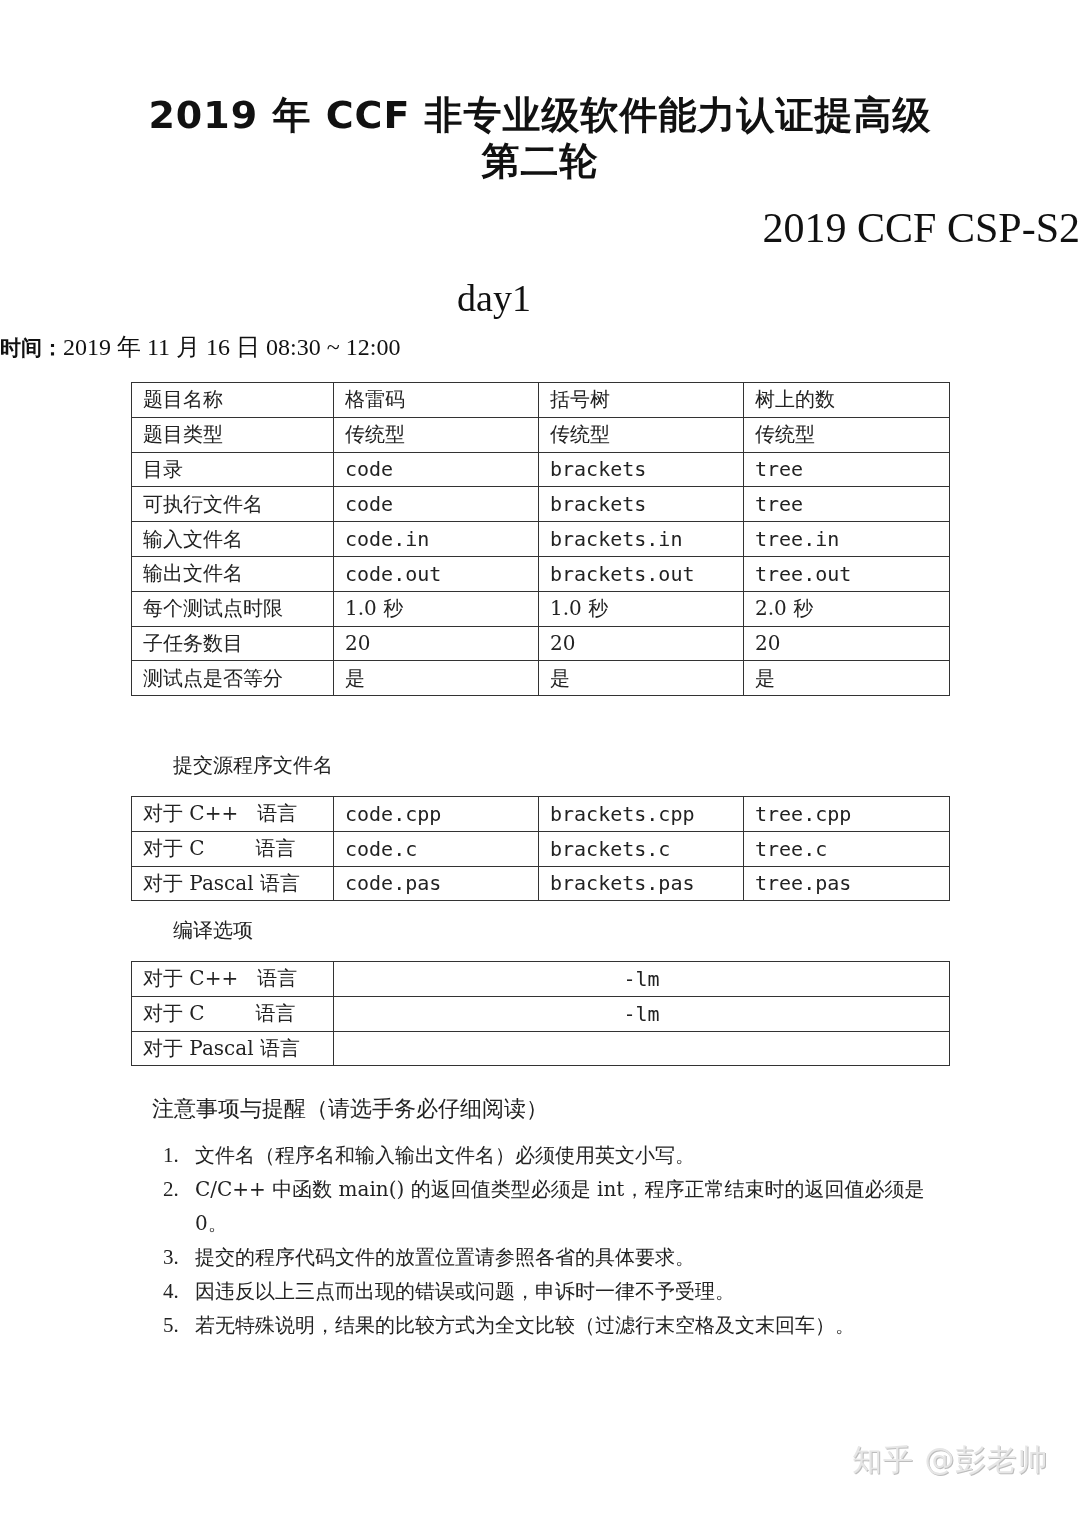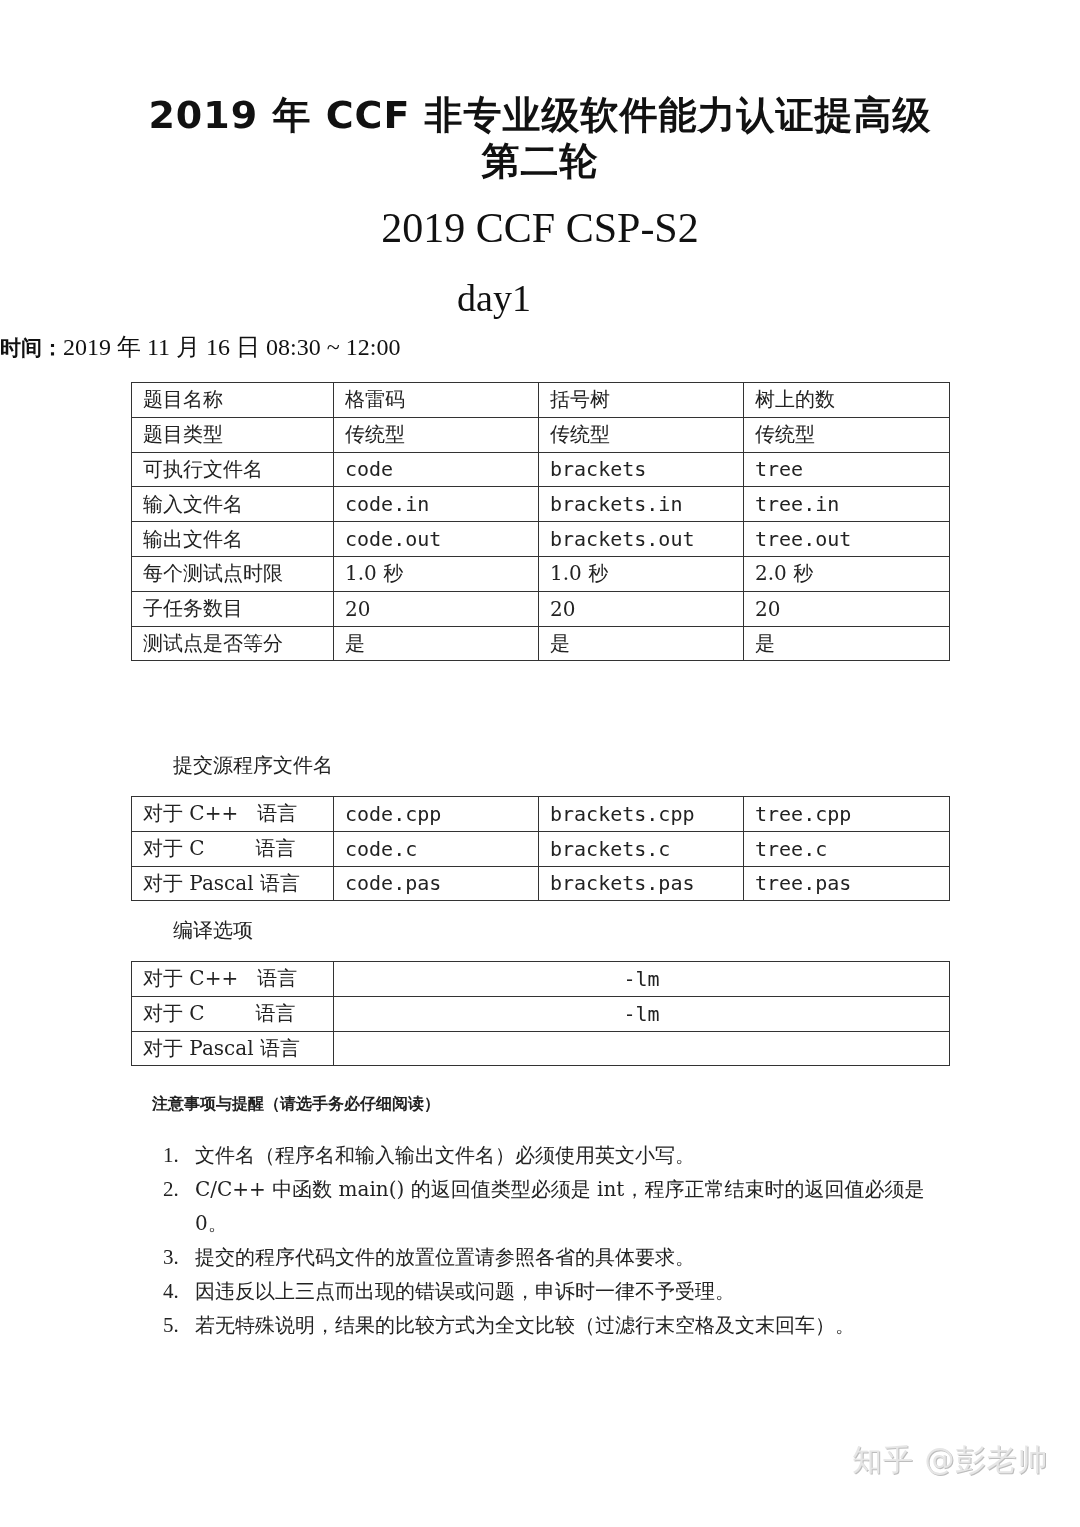--- a/index.html
+++ b/index.html
@@ -1,31 +1,31 @@
 <!DOCTYPE html>
 <html><head>
 <meta charset="utf-8">
 <style>
   html, body { margin:0; padding:0; background:#ffffff; }
   body { width:1080px; height:1527px; position:relative; overflow:hidden; color:#111; font-family:"DejaVu Serif", "Liberation Serif", serif; }
   .title-main { position:absolute; left:0; width:1080px; top:92px; text-align:center; font-family:"DejaVu Sans", sans-serif; font-weight:bold; font-size:38px; line-height:46px; letter-spacing:1px; }
-  .title-sub { position:absolute; left:0; width:1080px; top:200px; text-align:center; font-family:"Liberation Serif", serif; font-size:42px; line-height:56px; }
+  .title-sub { position:absolute; left:0; width:1080px; top:200px; text-align:right; font-family:"Liberation Serif", serif; font-size:42px; line-height:56px; }
   .title-day { position:absolute; left:0; width:924px; top:272px; text-align:center; font-family:"Liberation Serif", serif; font-size:38px; line-height:52px;padding-left:32px; }
   .time-line { position:absolute; left:0; width:1080px; top:330px; text-align:left; font-family:"Liberation Serif", serif; font-size:24px; line-height:34px; }
   .time-line .lbl { font-family:"DejaVu Sans", sans-serif; font-weight:bold; font-size:21px; }
   table.grid { position:absolute; left:131px; width:818px; border-collapse:collapse; table-layout:fixed; }
   table.grid td { border:1.5px solid #333; height:33.8px; padding:0 16px 0 11px; font-family:"DejaVu Serif", serif; font-size:20px; color:#222; vertical-align:middle; white-space:nowrap; overflow:hidden; }
   table.grid td.mono { font-family:"DejaVu Sans Mono", "Liberation Mono", monospace; font-size:20px; }
   table.grid td.center { text-align:center; padding:0; }
   table.grid col.c0 { width:202px; } table.grid col.c1 { width:205px; } table.grid col.c2 { width:205px; } table.grid col.c3 { width:206px; }
   #info-table { top:382px; }
   #source-table { top:796px; }
   #compile-table { top:961px; }
   .section-label { position:absolute; left:173px; font-family:"DejaVu Serif", serif; font-size:20px; color:#222; }
-  .notes-title { position:absolute; left:152px; top:1094px; font-family:"DejaVu Sans", sans-serif; font-weight:bold; font-size:16px; color:#222; }
+  .notes-title { position:absolute; left:152px; top:1094px; font-family:"DejaVu Sans", sans-serif; font-weight:normal; font-size:22px; color:#222; }
   .notes { position:absolute; left:163px; top:1138px; width:800px; font-family:"DejaVu Serif", serif; font-size:20px; color:#222; }
   .note { position:relative; padding-left:32px; line-height:34px; }
   .note .num { position:absolute; left:0; top:0; font-family:"Liberation Serif", serif; font-size:21px; }
   .watermark { position:absolute; left:852px; top:1440px; font-family:"DejaVu Sans", sans-serif; font-size:30px; color:#e6e6e6; letter-spacing:1px; text-shadow:1px 1px 0 #bdbdbd, -1px -1px 0 #ffffff; }
 </style>
 </head>
 <body>
 
 <div class="title-main">
   <div>2019 年 CCF 非专业级软件能力认证提高级</div>
@@ -49,20 +49,26 @@
         <td>题目名称</td>
         <td>格雷码</td>
         <td>括号树</td>
         <td>树上的数</td>
       </tr>
     <tr>
         <td>题目类型</td>
         <td>传统型</td>
         <td>传统型</td>
         <td>传统型</td>
+      </tr>
+    <tr>
+        <td>目录</td>
+        <td class="mono">code</td>
+        <td class="mono">brackets</td>
+        <td class="mono">tree</td>
       </tr>
     <tr>
         <td>可执行文件名</td>
         <td class="mono">code</td>
         <td class="mono">brackets</td>
         <td class="mono">tree</td>
       </tr>
     <tr>
         <td>输入文件名</td>
         <td class="mono">code.in</td>

